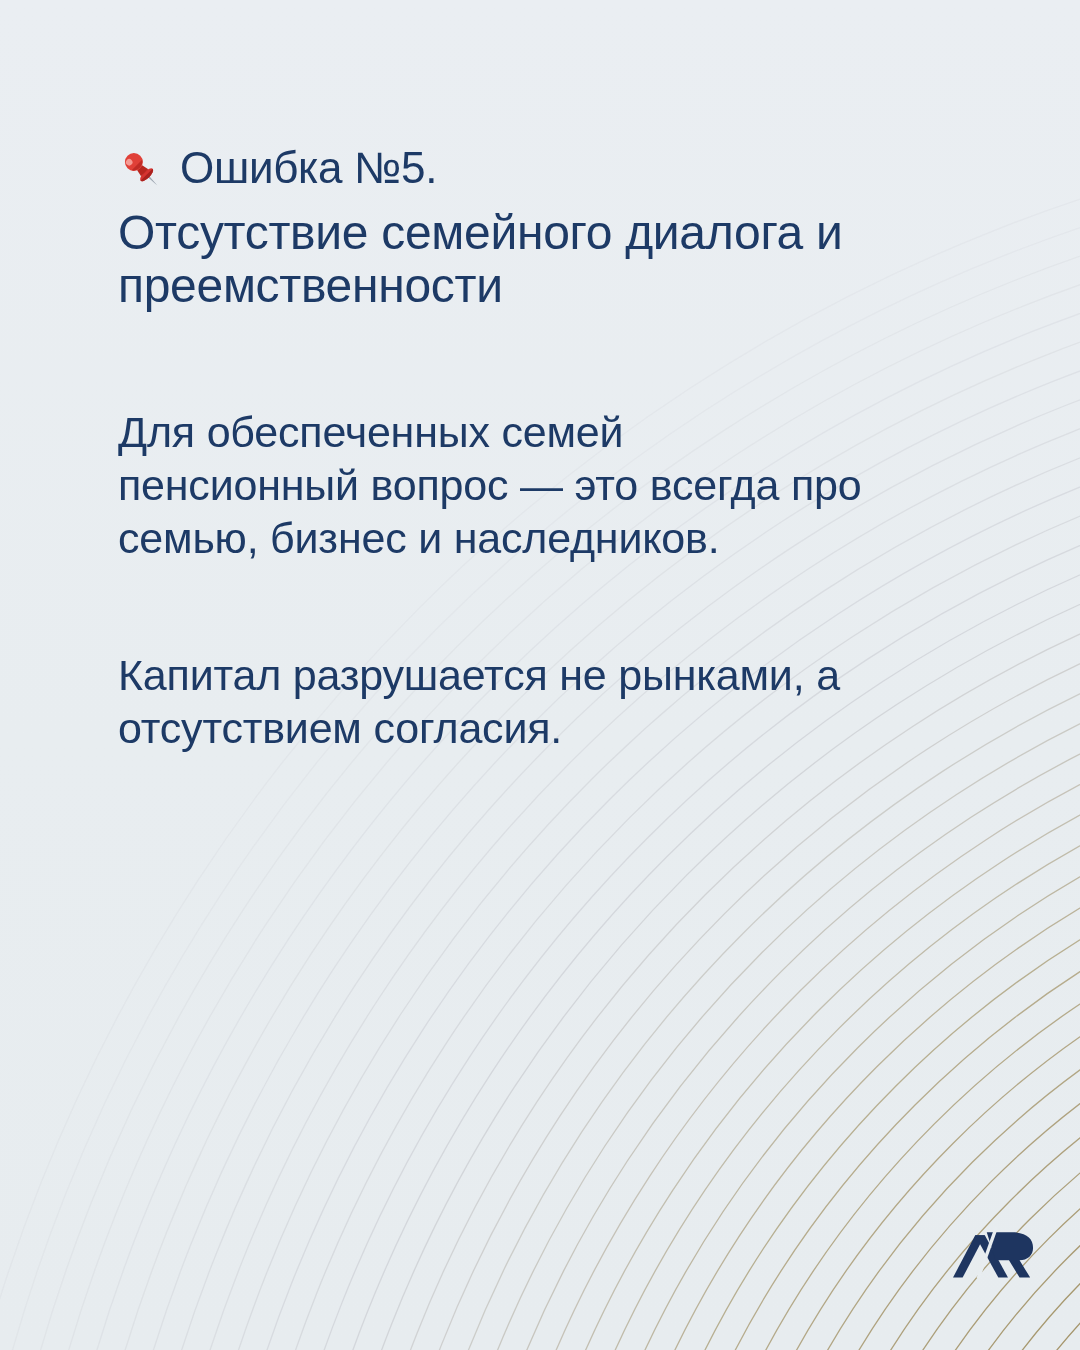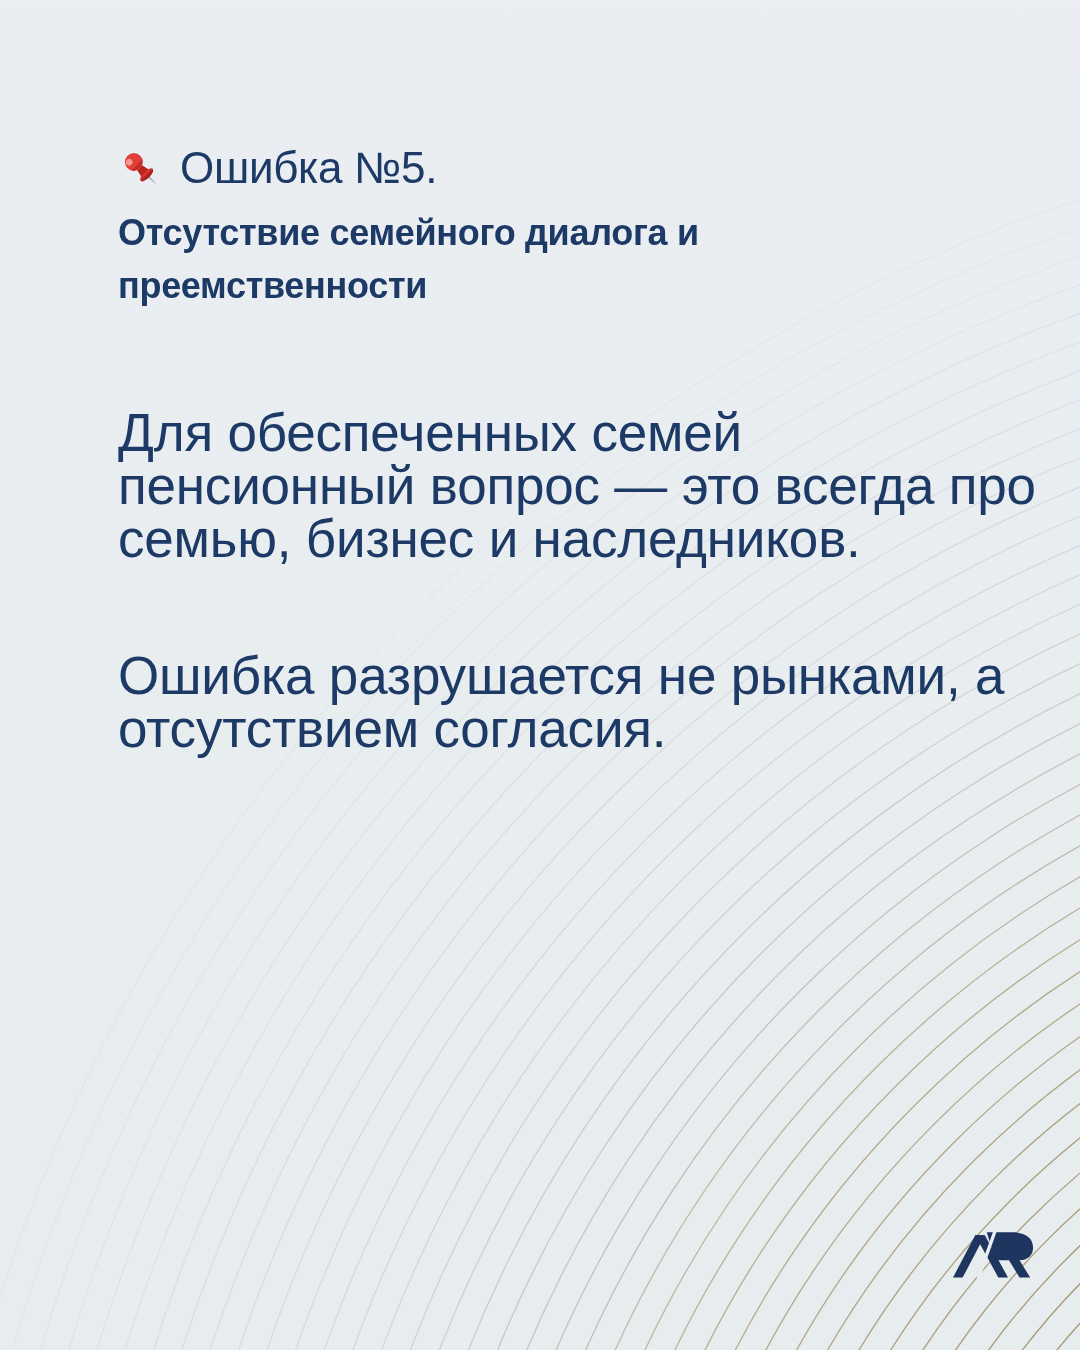--- a/index.html
+++ b/index.html
@@ -45,33 +45,33 @@
 
   .title {
     font-size: 44px;
     line-height: 52px;
     font-weight: 400;
     letter-spacing: -0.3px;
   }
 
   .subtitle {
     margin: 0;
-    font-size: 36px;
+    font-size: 48px;
     line-height: 53px;
-    font-weight: 700;
+    font-weight: 400;
     letter-spacing: -0.3px;
     white-space: pre-line;
   }
 
   .spacer-lg { height: 94px; }
   .spacer-md { height: 64px; }
 
   .para {
     margin: 0 0 20px 0;
-    font-size: 53px;
+    font-size: 43px;
     line-height: 53px;
     font-weight: 400;
     letter-spacing: -0.2px;
     white-space: pre-line;
   }
 
   .logo {
     position: absolute;
     left: 953px;
     top: 1227px;
@@ -151,21 +151,21 @@
 
     <div class="spacer-lg"></div>
 
     <p class="para">Для обеспеченных семей
 пенсионный вопрос — это всегда про
 семью, бизнес и наследников.</p>
 
 
     <div class="spacer-md"></div>
 
-    <p class="para">Ошибка разрушается не рынками, а
+    <p class="para">Капитал разрушается не рынками, а
 отсутствием согласия.</p>
 
   </div>
 
   <div class="logo" role="img" aria-label="AR">
     <svg viewBox="0 0 170 104" xmlns="http://www.w3.org/2000/svg">
       <g>
         <polygon class="logo-shape" points="0,104 46,16 66,16 20,104" fill="#1e3560"></polygon>
         <polygon class="logo-shape" points="46,16 66,16 114,104 94,104" fill="#1e3560"></polygon>
         <path class="logo-shape" d="M70,10 L122,10 C152,10 166,23 166,42 C166,58 154,68 138,68 L160,104 L138,104 L116,68 L88,68 Z" fill="#1e3560"></path>

